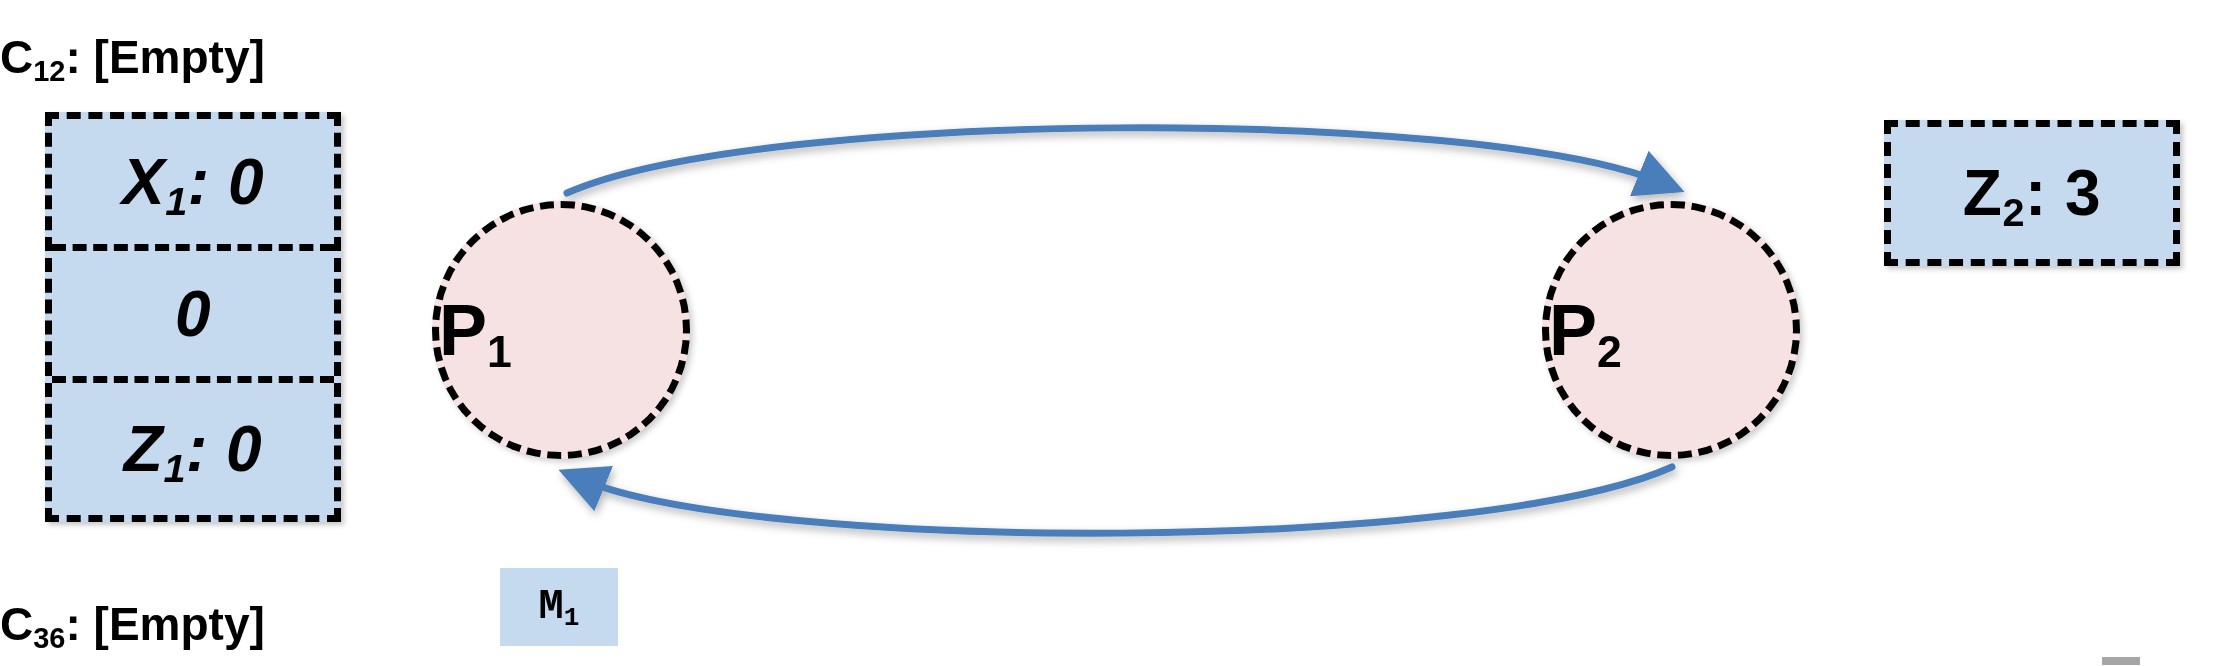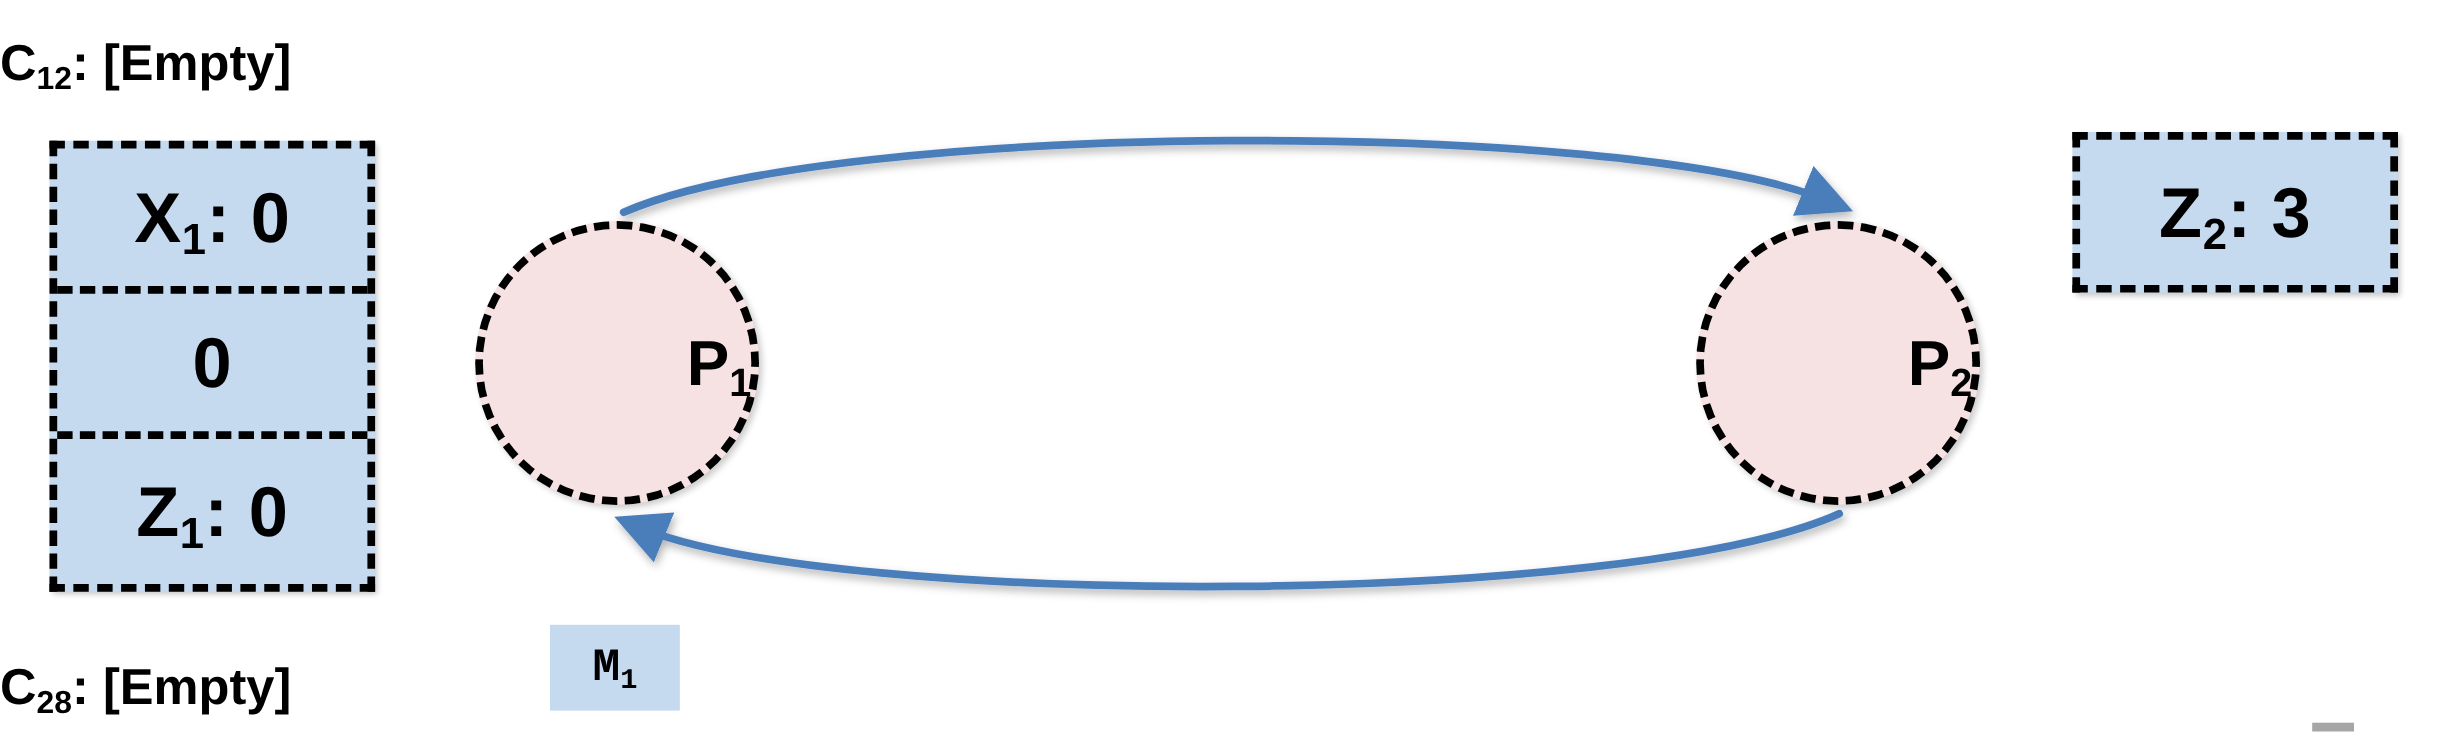--- a/index.html
+++ b/index.html
@@ -23,21 +23,21 @@
   .state-table {
     position: absolute;
     width: 296px;
     box-sizing: border-box;
     border: 7px dashed #000000;
     background: #c5d9ef;
     display: flex;
     flex-direction: column;
     box-shadow: 3px 3px 5px rgba(0,0,0,0.22);
   }
-  #table-left  { left: 45px;   top: 128px; }
+  #table-left  { left: 45px;   top: 112px; font-style: italic; }
   #table-right { left: 1884px; top: 120px; }
 
   .state-row {
     height: 132px;
     box-sizing: border-box;
     display: flex;
     align-items: center;
     justify-content: center;
     border-bottom: 7px dashed #000000;
     font-size: 64px;
@@ -58,22 +58,22 @@
   .process-node {
     position: absolute;
     width: 258px;
     height: 258px;
     border-radius: 50%;
     background: #f6e2e2;
     border: 7px dashed #000000;
     box-sizing: border-box;
     display: flex;
     align-items: center;
-    justify-content: flex-end;
-    font-size: 58px;
+    justify-content: flex-start;
+    font-size: 72px;
     font-weight: bold;
     color: #000000;
     box-shadow: 3px 3px 6px rgba(0,0,0,0.20);
     z-index: 3;
   }
   .process-node sub {
     font-size: 0.62em;
     vertical-align: baseline;
     position: relative;
     top: 0.28em;
@@ -196,21 +196,21 @@
 
   <div class="process-node" id="node-p2">
     <span><span>P</span><sub>2</sub></span>
   </div>
 
   <div class="channel-label" id="label-c12">
     <span>C</span><sub>12</sub><span>: [Empty]</span>
   </div>
 
   <div class="channel-label" id="label-c21">
-    <span>C</span><sub>28</sub><span>: [Empty]</span>
+    <span>C</span><sub>36</sub><span>: [Empty]</span>
   </div>
 
   <div id="msg-m1">
     <span><span>M</span><sub>1</sub></span>
   </div>
 
   <div id="slide-number"></div>
 
 </div>
 

